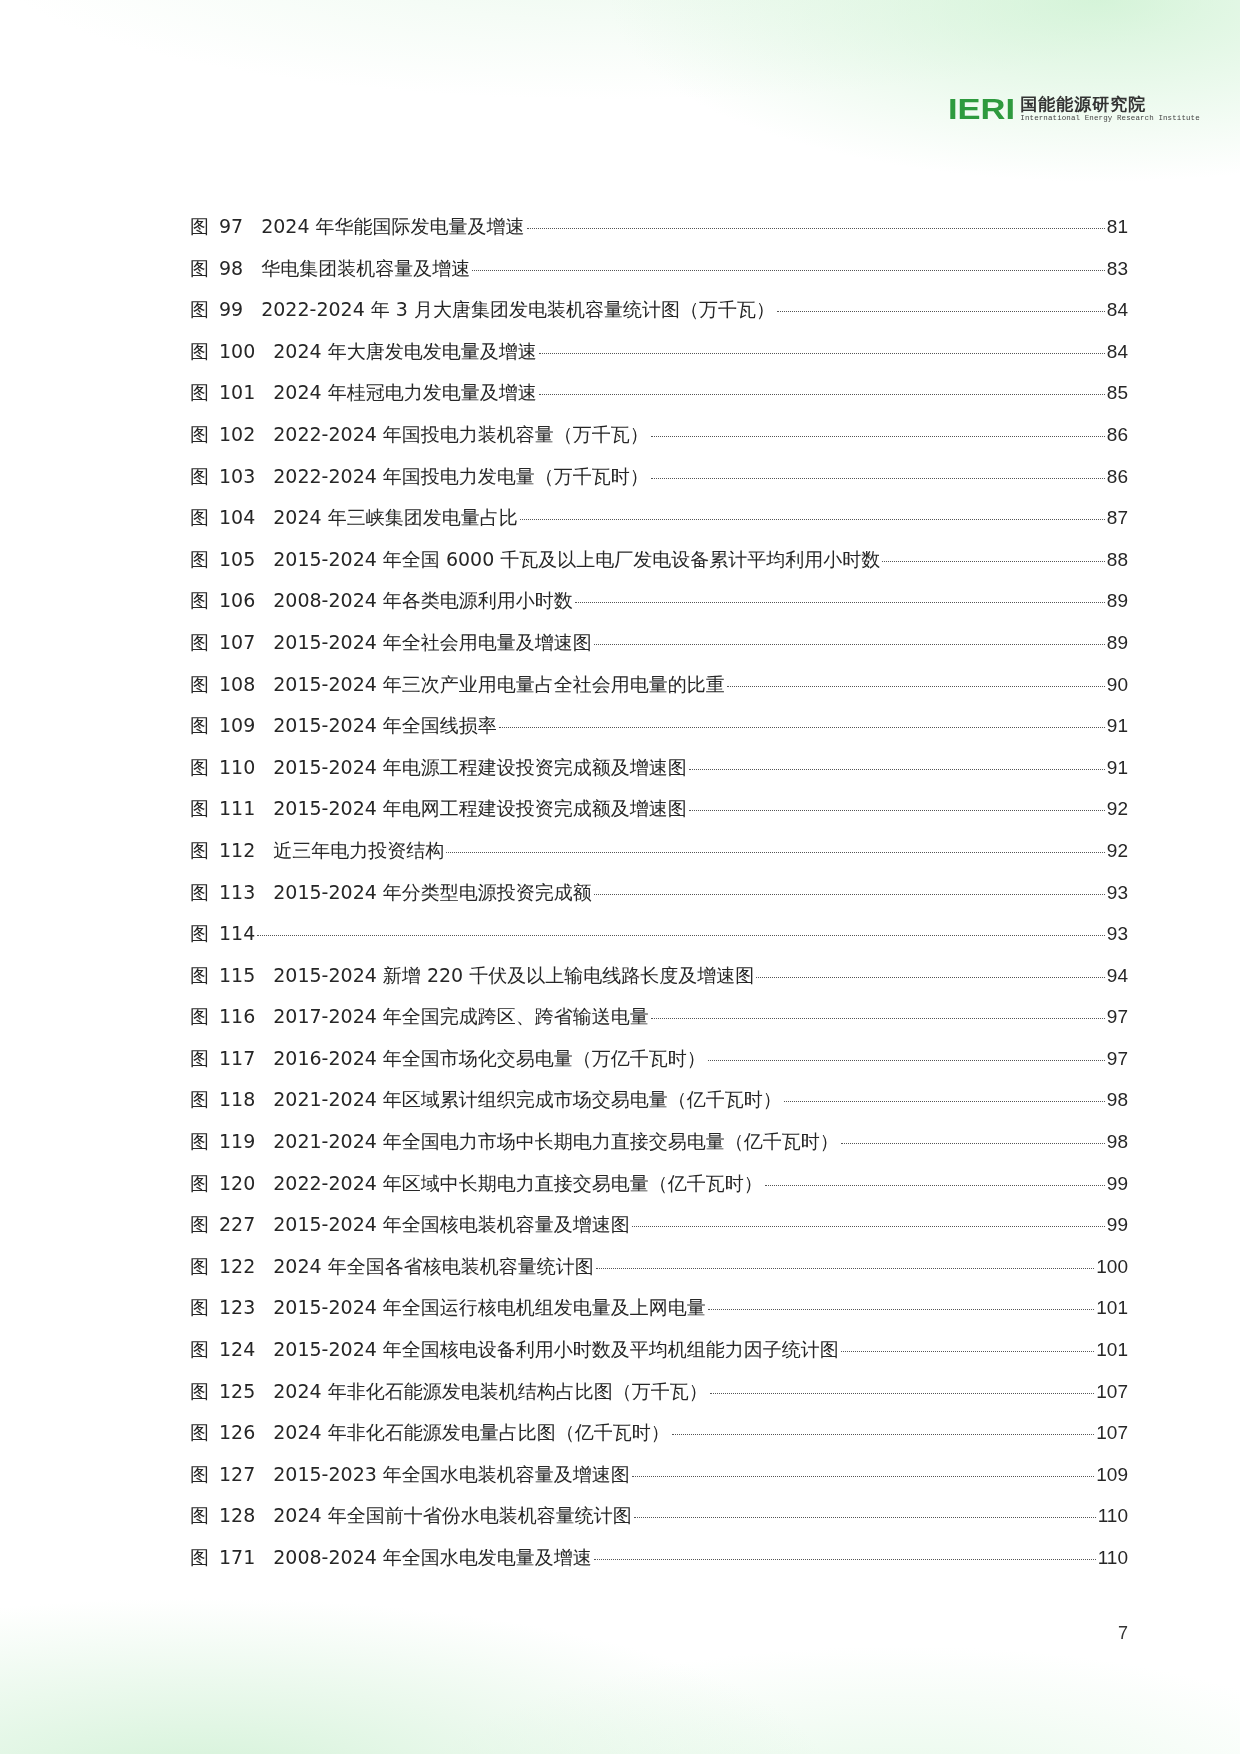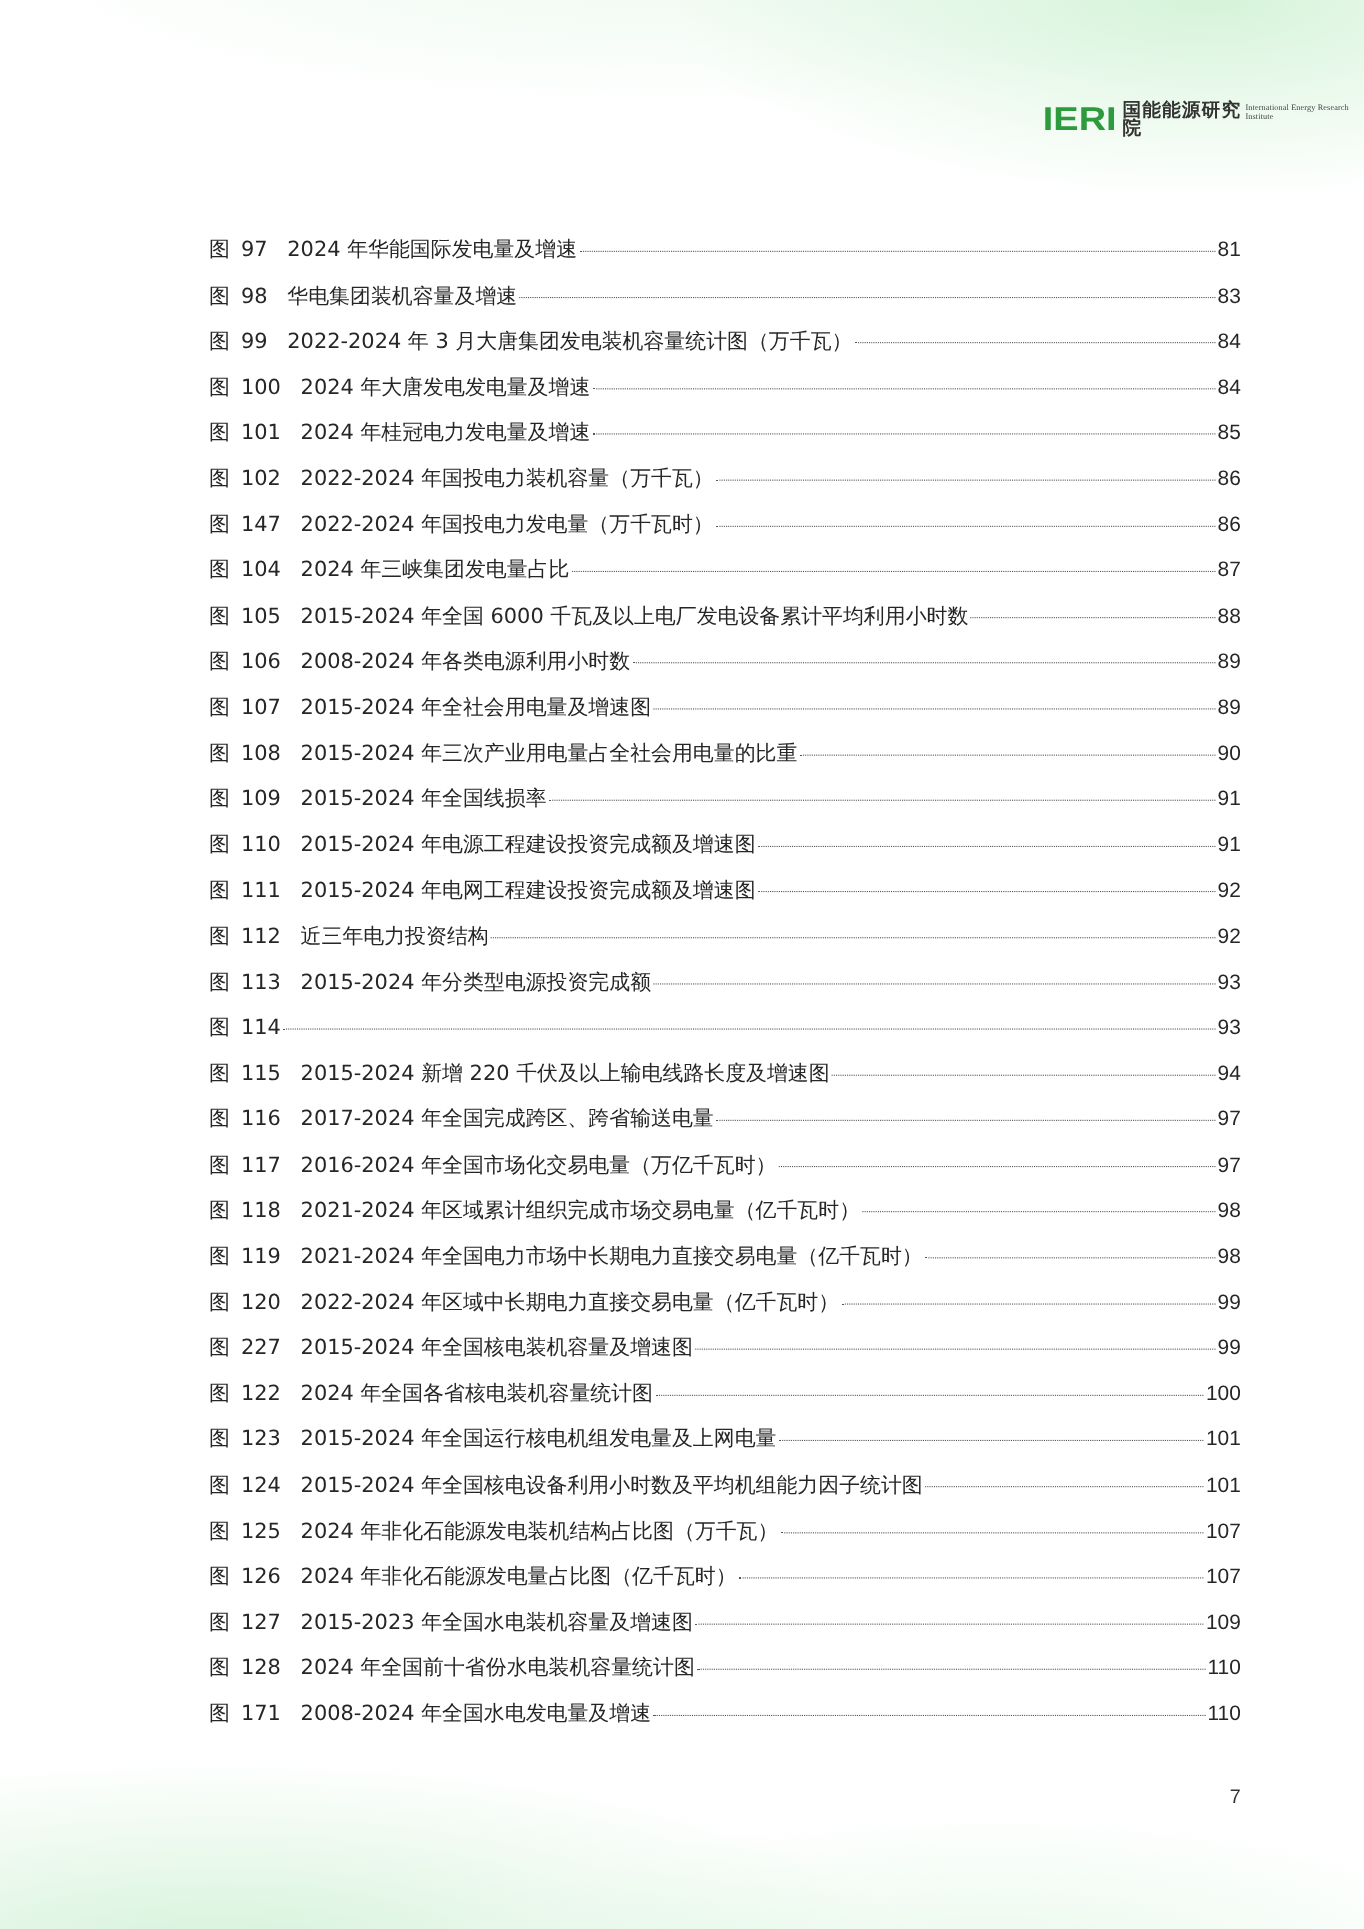--- a/index.html
+++ b/index.html
@@ -45,34 +45,34 @@
       font-size: 30px;
       letter-spacing: 0px;
       color: #2e9a3e;
       line-height: 30px;
       transform: scaleX(1.15);
       transform-origin: left center;
       margin-right: 14px;
     }
     .logo-text {
       display: flex;
-      flex-direction: row;
+      flex-direction: column;
       line-height: 1;
     }
     .logo-cn {
       font-size: 17px;
       font-weight: bold;
       color: #333333;
       letter-spacing: 1px;
     }
     .logo-en {
       font-size: 7.5px;
       color: #444444;
       margin-top: 2px;
-      font-family: Liberation Serif, serif;
+      font-family: Liberation Mono, monospace;
       letter-spacing: 0.1px;
     }
     
     .toc {
       position: absolute;
       left: 190px;
       top: 214px;
       width: 938px;
     }
     .toc-row {
@@ -172,21 +172,21 @@
       </div>
       <div class="toc-row">
         <span class="toc-fig">图</span>
         <span class="toc-num">102</span>
         <span class="toc-title">2022-2024 年国投电力装机容量（万千瓦）</span>
         <span class="toc-leader"></span>
         <span class="toc-page">86</span>
       </div>
       <div class="toc-row">
         <span class="toc-fig">图</span>
-        <span class="toc-num">147</span>
+        <span class="toc-num">103</span>
         <span class="toc-title">2022-2024 年国投电力发电量（万千瓦时）</span>
         <span class="toc-leader"></span>
         <span class="toc-page">86</span>
       </div>
       <div class="toc-row">
         <span class="toc-fig">图</span>
         <span class="toc-num">104</span>
         <span class="toc-title">2024 年三峡集团发电量占比</span>
         <span class="toc-leader"></span>
         <span class="toc-page">87</span>

